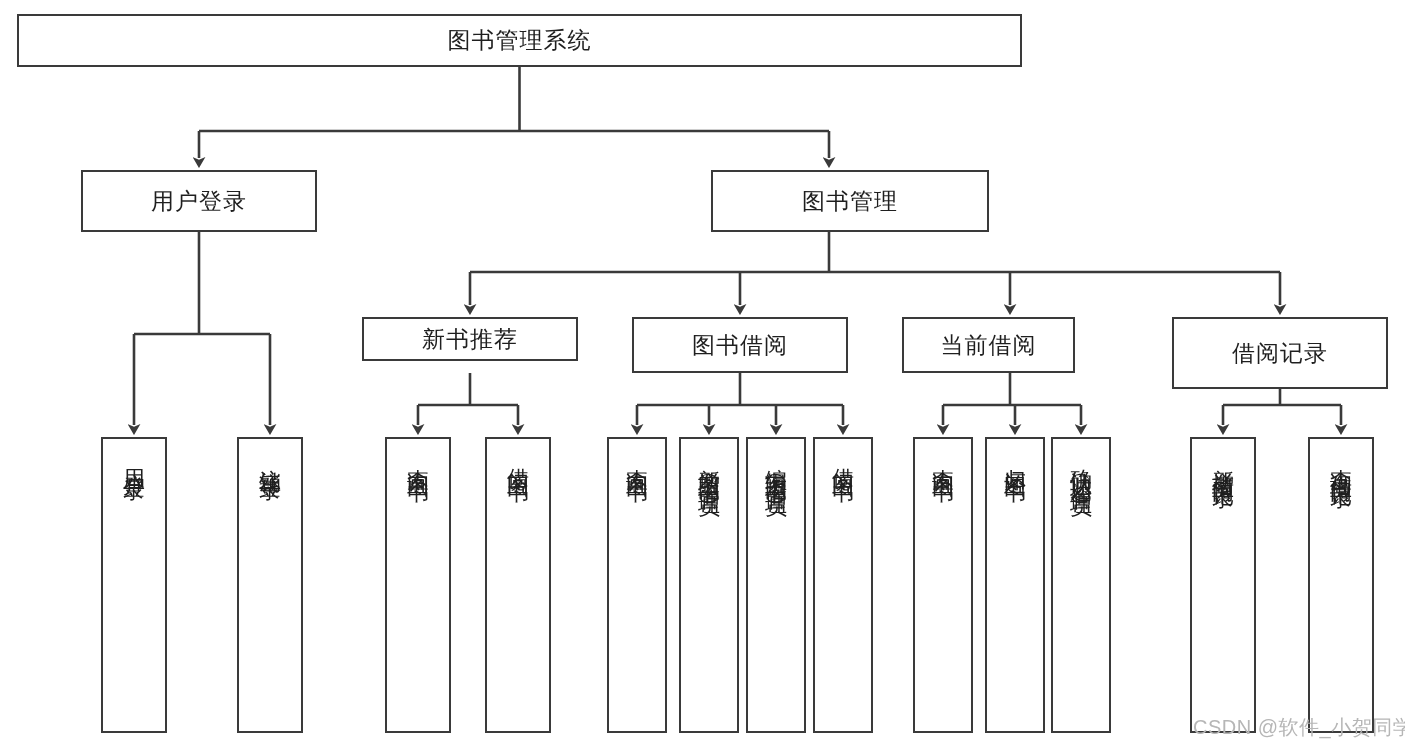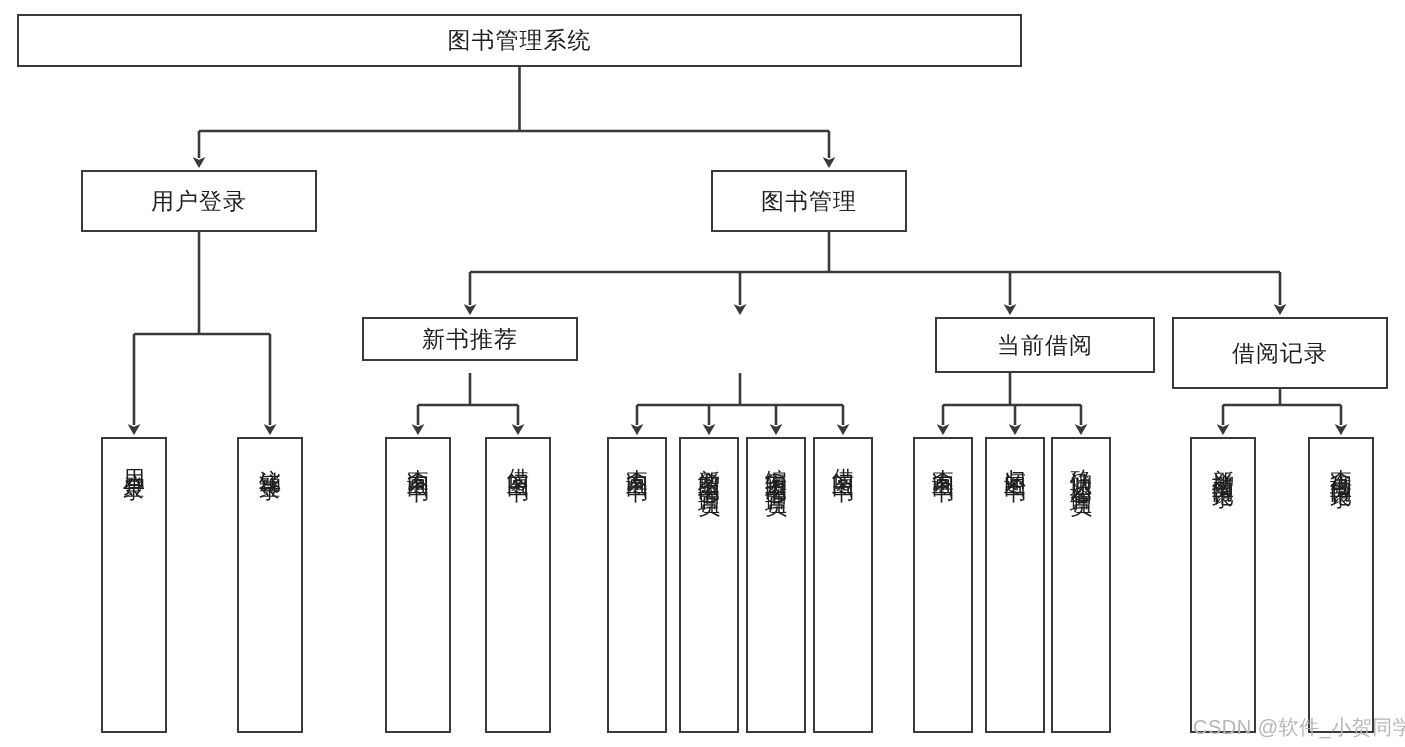--- a/index.html
+++ b/index.html
@@ -128,28 +128,31 @@
     </g>
   </svg>
 
   <div class="node root horizontal" style="left:17px; top:14px; width:1005px; height:53px;">
     <span class="node-label">图书管理系统</span>
   </div>
 
   <div class="node horizontal" style="left:81px; top:170px; width:236px; height:62px;">
     <span class="node-label">用户登录</span>
   </div>
-  <div class="node horizontal" style="left:711px; top:170px; width:196px; height:62px;">
+  <div class="node horizontal" style="left:711px; top:170px; width:278px; height:62px;">
     <span class="node-label">图书管理</span>
   </div>
 
   <div class="node horizontal" style="left:362px; top:317px; width:216px; height:44px;">
     <span class="node-label">新书推荐</span>
   </div>
-  <div class="node horizontal" style="left:935px; top:317px; width:220px; height:56px;">
+  <div class="node horizontal" style="left:632px; top:317px; width:216px; height:56px;">
+    <span class="node-label">图书借阅</span>
+  </div>
+  <div class="node horizontal" style="left:902px; top:317px; width:173px; height:56px;">
     <span class="node-label">当前借阅</span>
   </div>
   <div class="node horizontal" style="left:1172px; top:317px; width:216px; height:72px;">
     <span class="node-label">借阅记录</span>
   </div>
 
   <div class="node vertical" style="left:101px; top:437px; width:66px; height:296px;">
     <span class="node-label">用户登录</span>
   </div>
   <div class="node vertical" style="left:237px; top:437px; width:66px; height:296px;">

